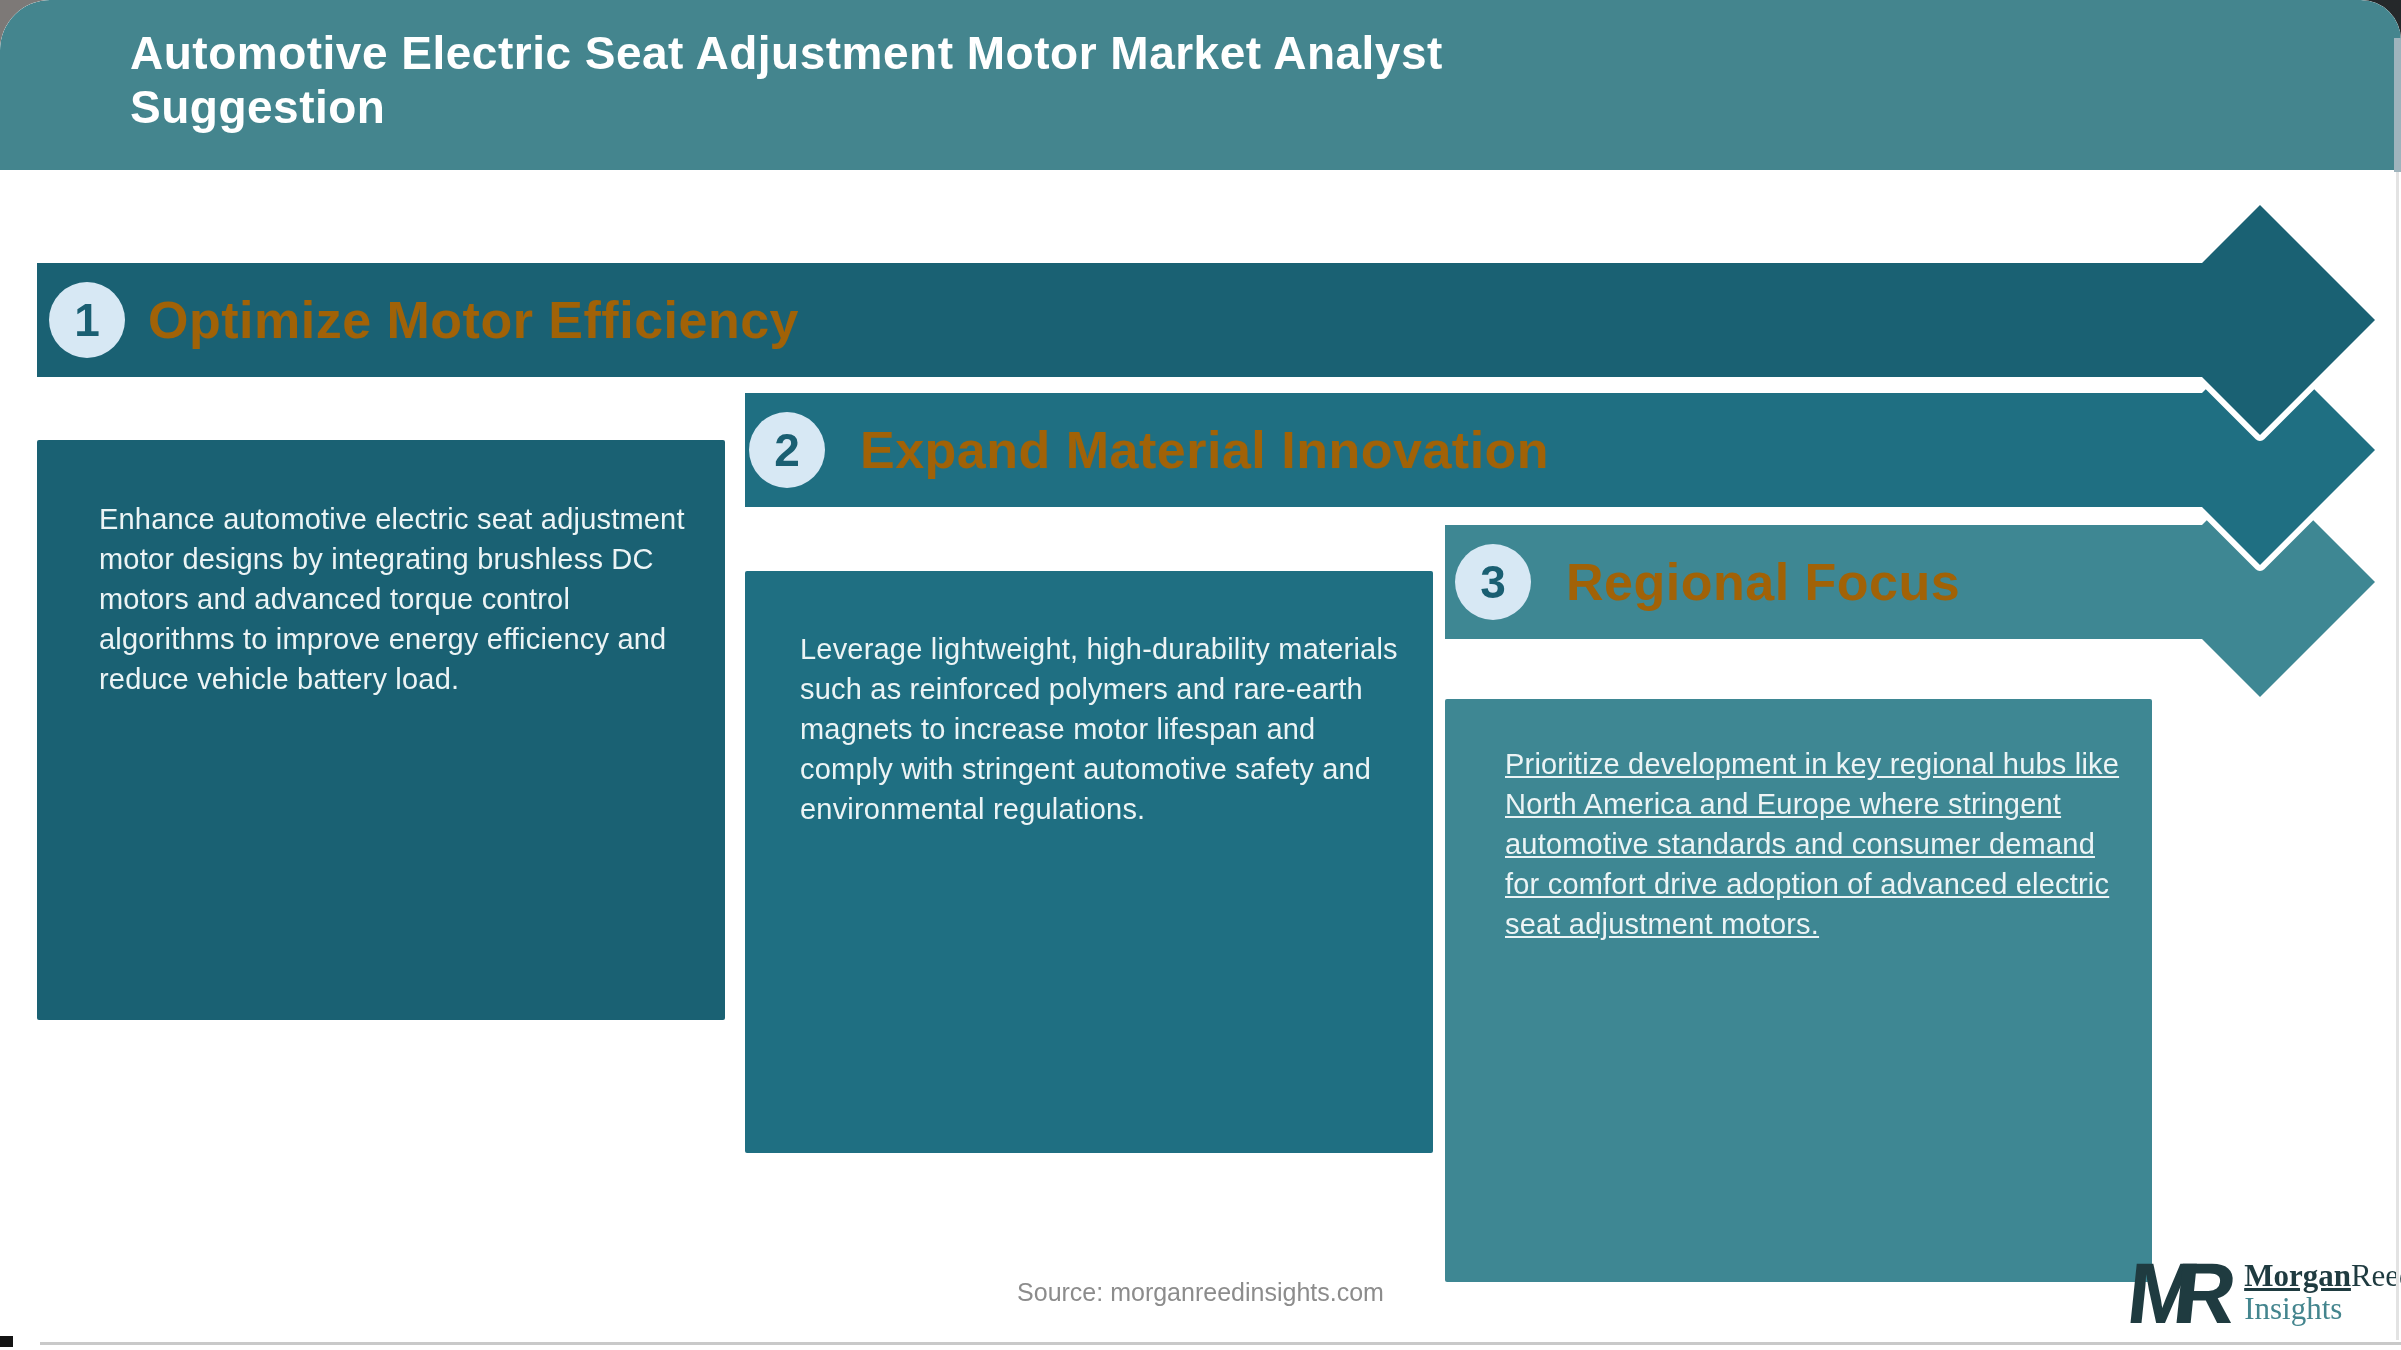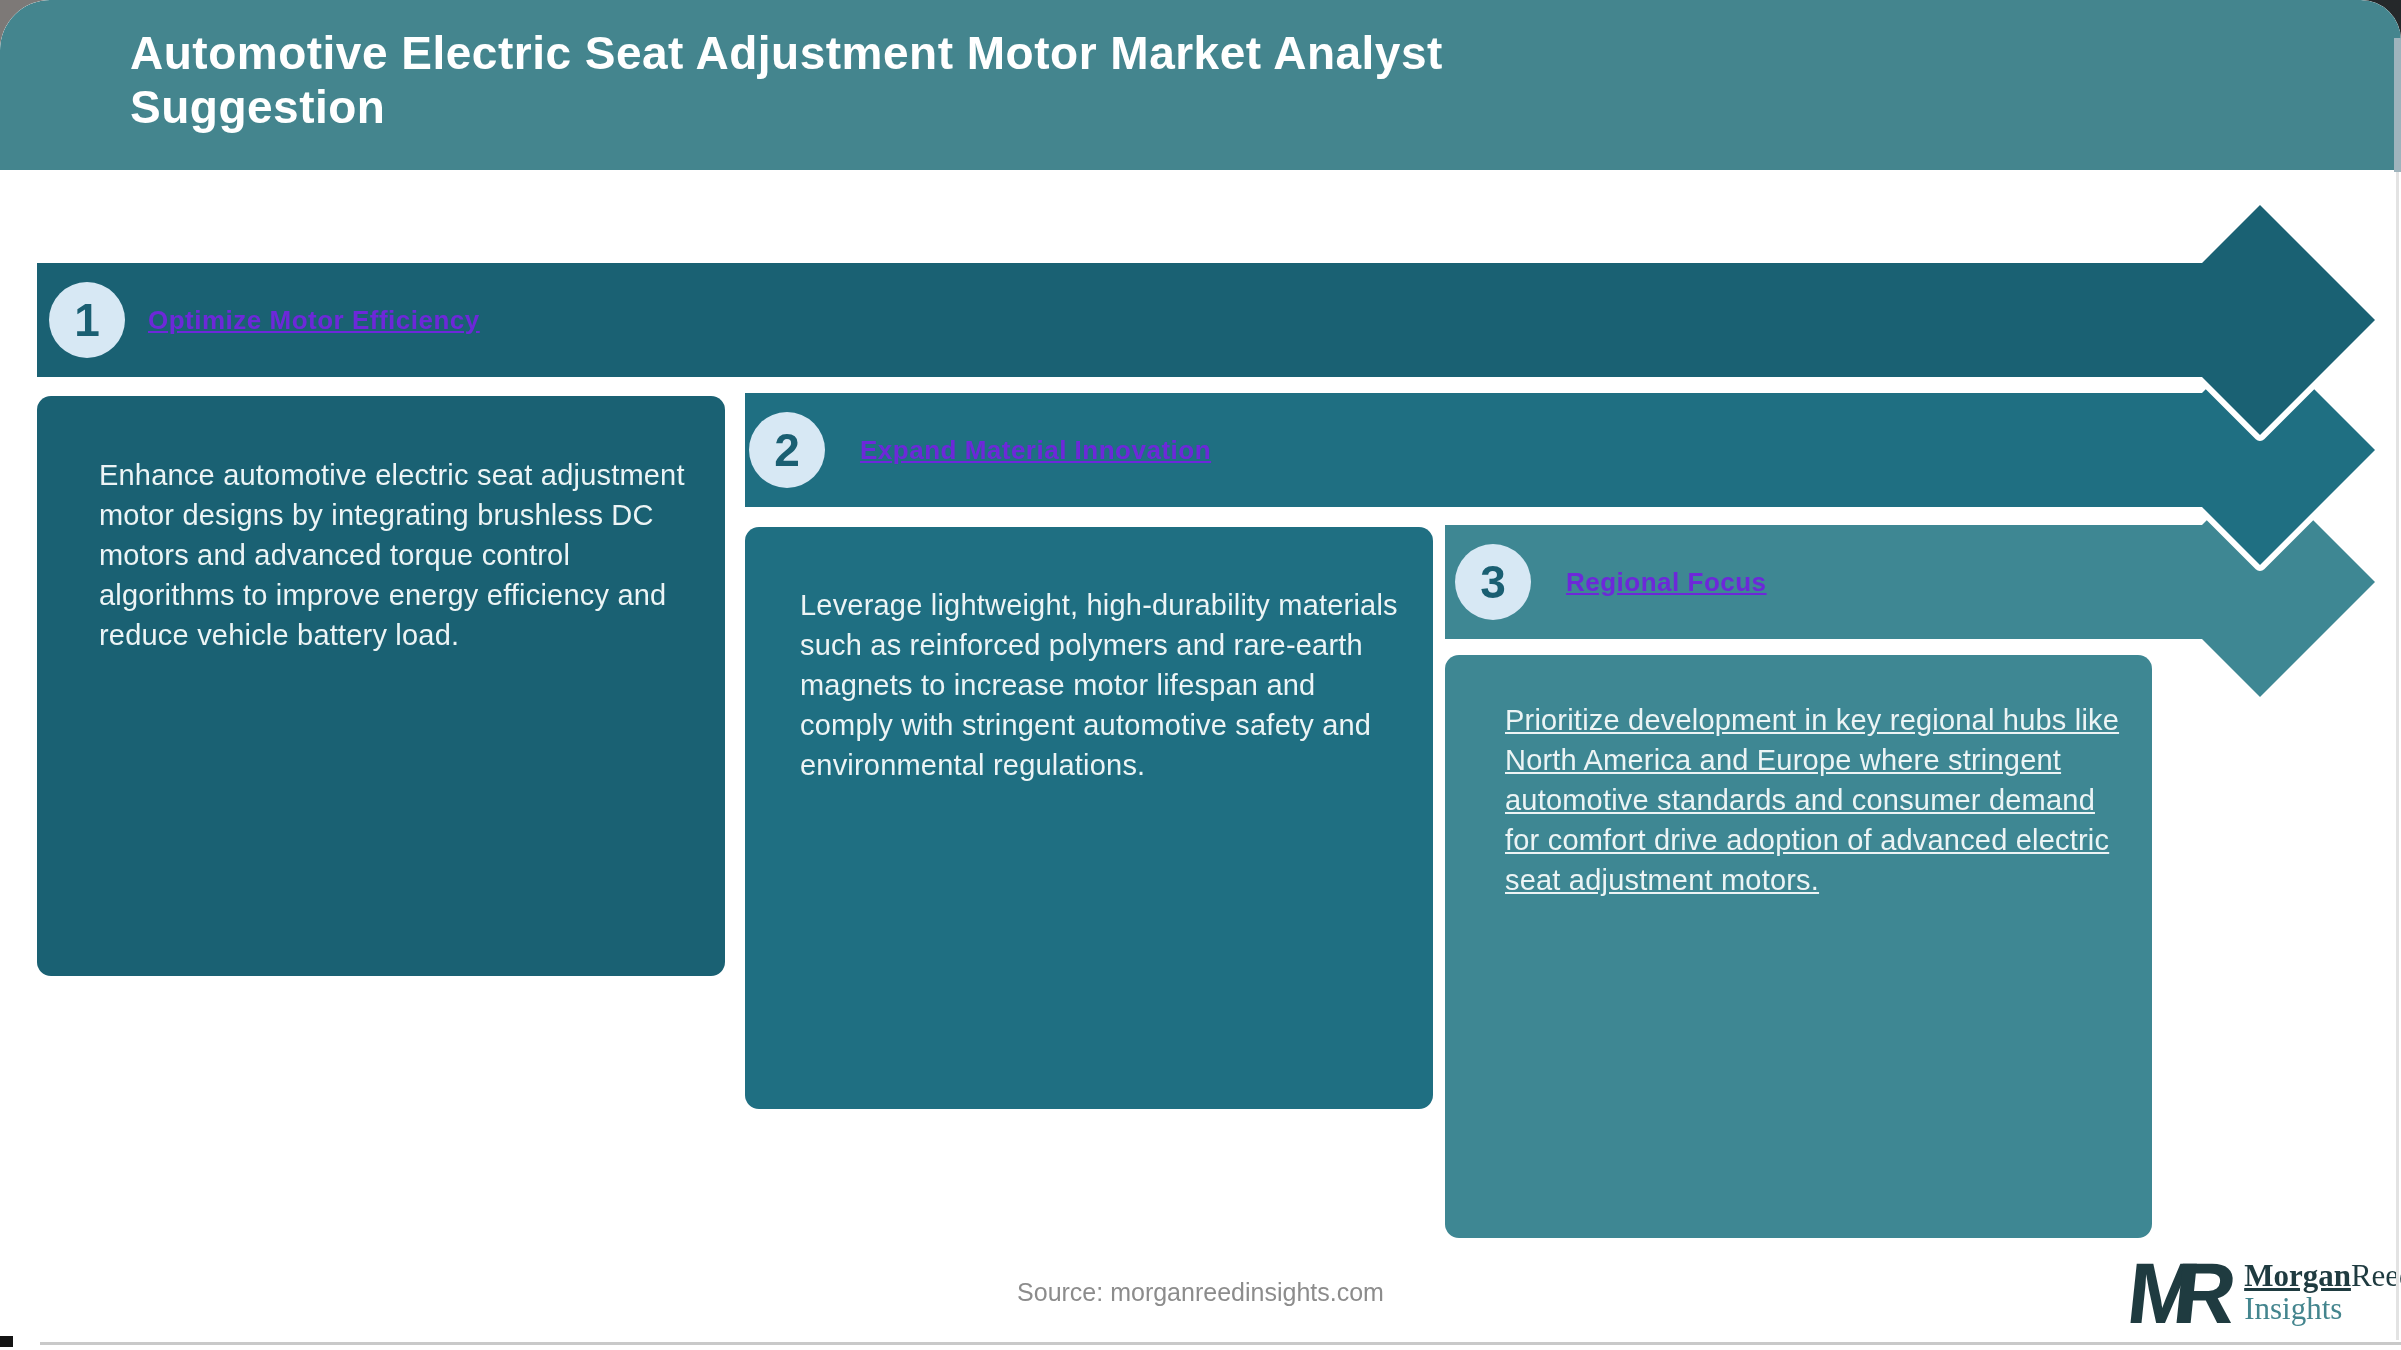--- a/index.html
+++ b/index.html
@@ -18,28 +18,28 @@
   #arrows{position:absolute;left:0;top:0;z-index:2;}
   .arrow{stroke:#FFFFFF;stroke-width:12;stroke-linejoin:round;paint-order:stroke;}
   .a1{fill:#1A6173;}
   .a2{fill:#1F6F82;}
   .a3{fill:#3E8793;}
 
   
   .badge{position:absolute;width:76px;height:76px;border-radius:50%;background:#D7E8F4;
          color:#1A5F72;font-size:46px;font-weight:700;display:flex;align-items:center;
          justify-content:center;z-index:4;}
-  .step-title{position:absolute;height:114px;display:flex;align-items:center;color:#6d28d9;
-         font-size:26px;font-weight:700;letter-spacing:.5px;z-index:4;white-space:nowrap;text-decoration:underline;}
+  .step-title{position:absolute;height:114px;display:flex;align-items:center;color:#a16207;
+         font-size:52px;font-weight:700;letter-spacing:.5px;z-index:4;white-space:nowrap;}
   #badge-1{left:49px;top:282px;}  #title-1{left:148px;top:263px;}
   #badge-2{left:749px;top:412px;} #title-2{left:860px;top:393px;}
   #badge-3{left:1455px;top:544px;}#title-3{left:1566px;top:525px;}
 
   
-  .desc-box{position:absolute;border-radius:14px;z-index:3;color:#ECF4F5;}
+  .desc-box{position:absolute;border-radius:2px;z-index:3;color:#ECF4F5;margin-top:44px;}
   .desc-text{font-size:29px;line-height:1.38;letter-spacing:.2px;font-weight:400;}
   #box-1{left:37px;top:396px;width:688px;height:580px;background:#1A6173;padding:0;}
   #box-1 .desc-text{padding:59px 30px 0 62px;}
   #box-2{left:745px;top:527px;width:688px;height:582px;background:#1F6F82;}
   #box-2 .desc-text{padding:58px 28px 0 55px;}
   #box-3{left:1445px;top:655px;width:707px;height:583px;background:#3E8793;}
   #box-3 .desc-text{padding:45px 30px 0 60px;text-decoration:underline;}
 
   
   #source-line{position:absolute;left:0;right:0;top:1278px;text-align:center;color:#8C8C8C;

